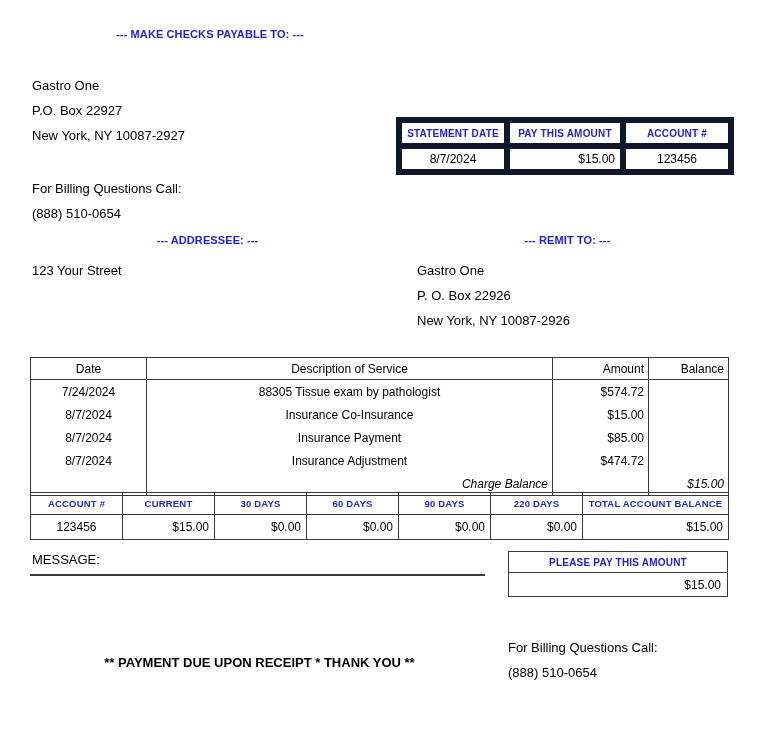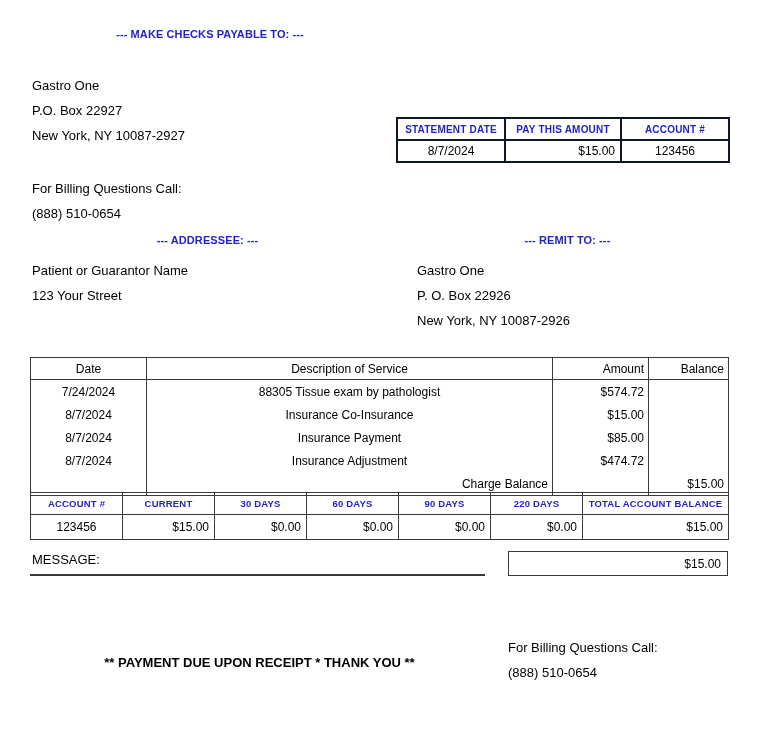--- a/index.html
+++ b/index.html
@@ -70,21 +70,21 @@
 
   
   .summary-table {
     position: absolute;
     left: 396px; top: 117px;
     width: 332px;
     border-collapse: collapse;
     table-layout: fixed;
   }
   .summary-table td, .summary-table th {
-    border: 2px solid #0f172a;
+    border: 6px solid #0f172a;
     height: 20px;
     padding: 0 5px;
     font-size: 10.5px;
   }
   .summary-table th {
     font-weight: bold;
     text-align: center;
     color: #2222cc;
     font-size: 10px;
     letter-spacing: 0.2px;
@@ -115,20 +115,21 @@
   }
   table.svc tr.head td {
     border-top: 1.5px solid #3a3a3a;
     border-bottom: 1.5px solid #3a3a3a;
     height: 21px;
   }
   table.svc td.amt { text-align: right; }
   table.svc td.bal { text-align: right; }
   tr.charge-row td {
     border-bottom: 1.5px solid #3a3a3a;
+    font-style: italic;
   }
   tr.charge-row td.cb-label {
     text-align: right;
     border-left: none;
   }
 
   
   table.aging {
     position: absolute;
     left: 30px; top: 492px;
@@ -244,21 +245,20 @@
 
   <div class="abs billing-call">
     <div>For Billing Questions Call:</div>
     <div>(888) 510-0654</div>
   </div>
 
   <div class="abs remit-label center-label blue">--- REMIT TO: ---</div>
   <div class="abs addressee-label center-label blue">--- ADDRESSEE: ---</div>
 
   <div class="abs addressee-block">
-    <div>Patient or Guarantor Name</div>
     <div>123 Your Street</div>
   </div>
 
   <div class="abs remit-block">
     <div>Gastro One</div>
     <div>P. O. Box 22926</div>
     <div>New York, NY 10087-2926</div>
   </div>
 
   <div class="svc-wrap">
@@ -343,20 +343,23 @@
     </tr>
   </tbody>
     </table>
 
   <div class="abs msg-label">MESSAGE:</div>
   <div class="abs msg-rule"></div>
   <div class="abs payment-due">** PAYMENT DUE UPON RECEIPT * THANK YOU **</div>
 
   <table class="paybox">
     <tbody>
+        <tr>
+      <td class="hd">PLEASE PAY THIS AMOUNT</td>
+    </tr>
     <tr>
       <td class="val">$15.00</td>
     </tr>
   </tbody>
     </table>
 
   <div class="abs billing-call-2">
     <div>For Billing Questions Call:</div>
     <div>(888) 510-0654</div>
   </div>

